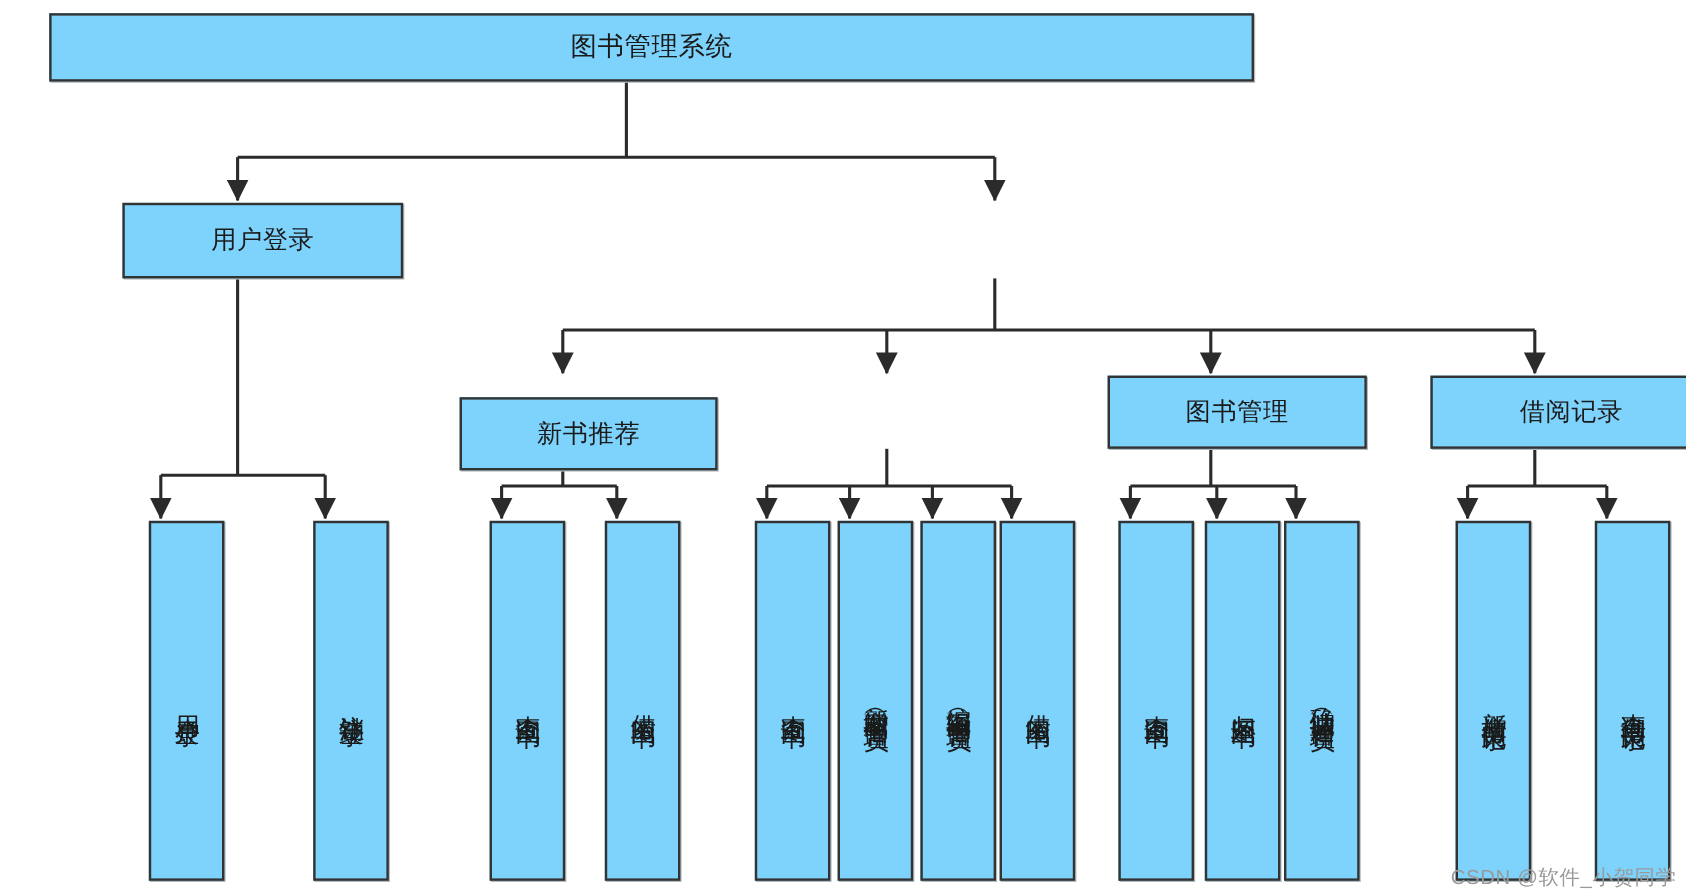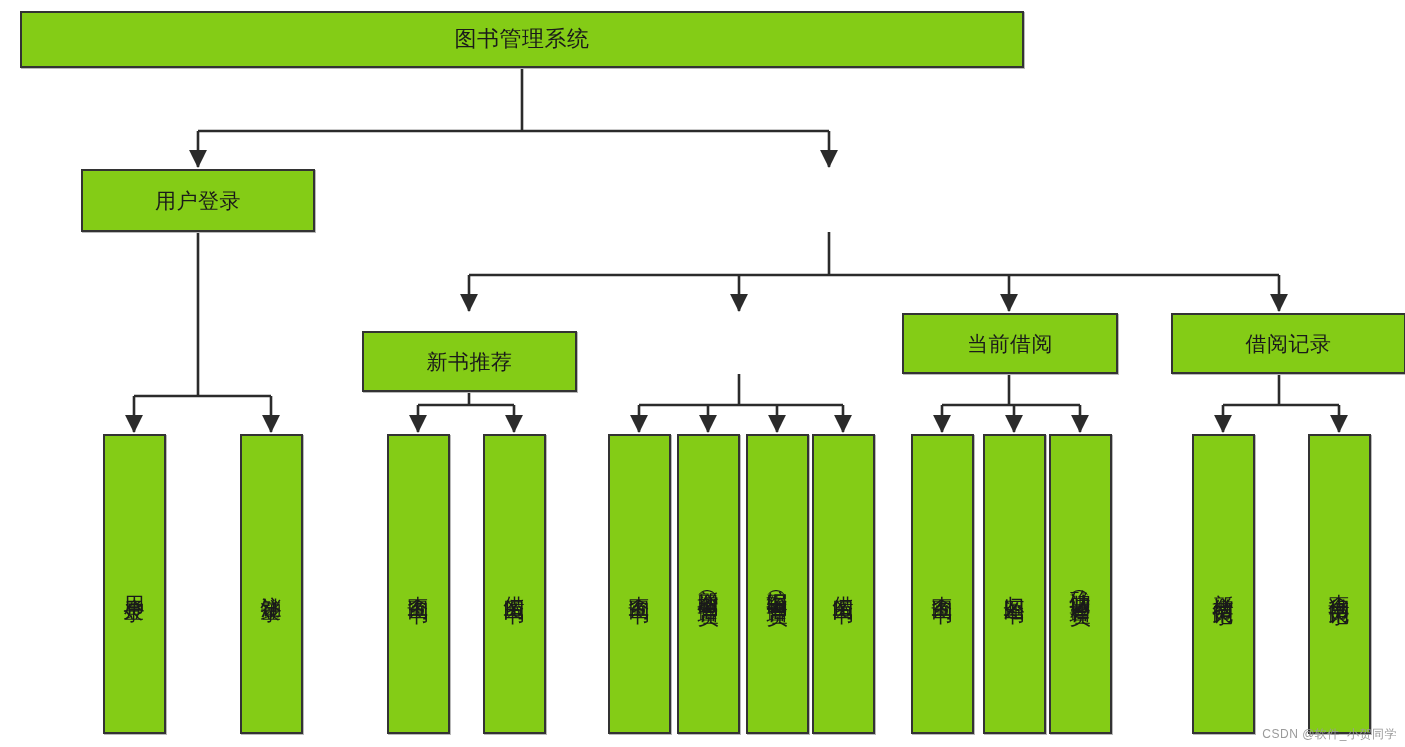--- a/index.html
+++ b/index.html
@@ -21,27 +21,28 @@
     position: absolute;
     left: 0;
     top: 0;
     width: 1405px;
     height: 747px;
     pointer-events: none;
   }
   .node {
     position: absolute;
     box-sizing: border-box;
-    background: #84cc16;
+    background: #7dd3fc;
     border: 2px solid #333333;
     box-shadow: 1px 1px 0 0 #b9b9b9;
     display: flex;
     align-items: center;
     justify-content: center;
     color: #1a1a1a;
+    margin-left: 21px;
   }
   .node .label {
     display: block;
     text-align: center;
     line-height: 1.12;
     letter-spacing: 0.5px;
   }
   .node.horiz .label {
     font-size: 21px;
   }
@@ -59,21 +60,21 @@
     font-size: 21px;
     line-height: 1.1;
     letter-spacing: 2.5px;
     white-space: nowrap;
     max-height: 100%;
   }
   .watermark {
     position: absolute;
     right: 8px;
     bottom: 4px;
-    font-size: 12px;
+    font-size: 17px;
     color: #9a9a9a;
     letter-spacing: 0.5px;
     user-select: none;
     white-space: nowrap;
   }
 </style>
 </head>
 <body>
 
 <div id="canvas">
@@ -136,21 +137,21 @@
   </div>
 
   <div class="node horiz" style="left:81px; top:169px; width:234px; height:63px;">
     <span class="label">用户登录</span>
   </div>
 
   <div class="node horiz" style="left:362px; top:331px; width:215px; height:61px;">
     <span class="label">新书推荐</span>
   </div>
   <div class="node horiz" style="left:902px; top:313px; width:216px; height:61px;">
-    <span class="label">当前借阅</span>
+    <span class="label">图书管理</span>
   </div>
   <div class="node horiz" style="left:1171px; top:313px; width:235px; height:61px;">
     <span class="label">借阅记录</span>
   </div>
 
   <div class="node vert" style="left:103px; top:434px; width:63px; height:300px;">
     <span class="label">用户登录</span>
   </div>
   <div class="node vert" style="left:240px; top:434px; width:63px; height:300px;">
     <span class="label">注销登录</span>

